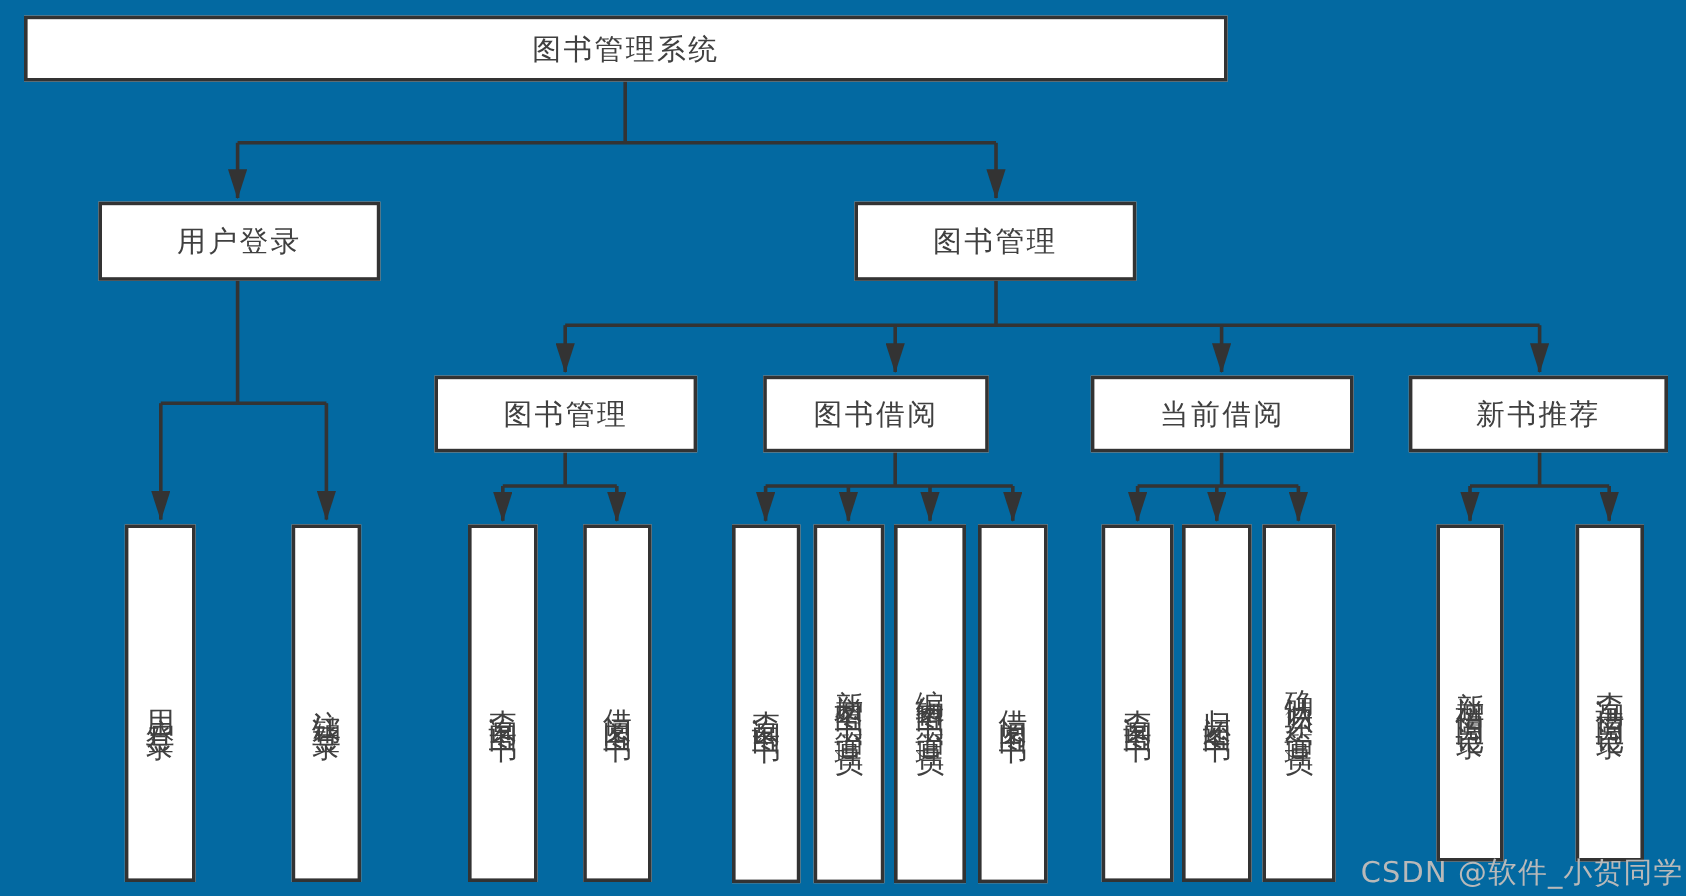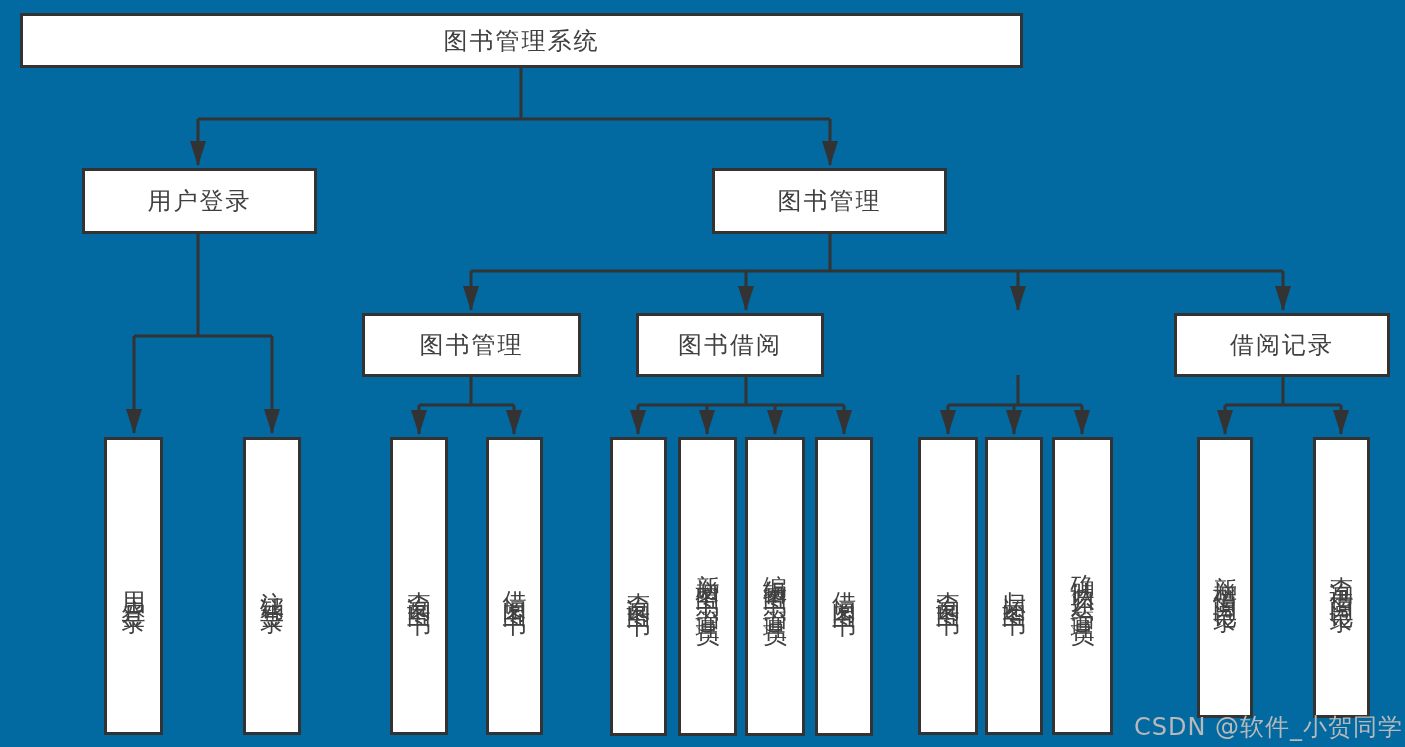--- a/index.html
+++ b/index.html
@@ -74,21 +74,22 @@
     <line class="ln" x1="1341" y1="405" x2="1341" y2="434" marker-end="url(#arrowhead)"></line>
   </svg>
 
   <div class="box hbox" style="left:20px;top:13px;width:1003px;height:55px">图书管理系统</div>
 
   <div class="box hbox" style="left:82px;top:168px;width:235px;height:66px">用户登录</div>
   <div class="box hbox" style="left:712px;top:168px;width:235px;height:66px">图书管理</div>
 
   <div class="box hbox" style="left:362px;top:313px;width:219px;height:64px">图书管理</div>
   <div class="box hbox" style="left:636px;top:313px;width:188px;height:64px">图书借阅</div>
-  <div class="box hbox" style="left:1174px;top:313px;width:216px;height:64px">借阅记录</div>
+  <div class="box hbox" style="left:909px;top:313px;width:219px;height:64px">当前借阅</div>
+  <div class="box hbox" style="left:1174px;top:313px;width:216px;height:64px">新书推荐</div>
 
   <div class="box vbox" style="left:104px;top:437px;width:59px;height:298px">用户登录</div>
   <div class="box vbox" style="left:243px;top:437px;width:58px;height:298px">注销登录</div>
 
   <div class="box vbox" style="left:390px;top:437px;width:58px;height:298px">查询图书</div>
   <div class="box vbox" style="left:486px;top:437px;width:57px;height:298px">借阅图书</div>
 
   <div class="box vbox" style="left:610px;top:437px;width:57px;height:299px">查询图书</div>
   <div class="box vbox" style="left:678px;top:437px;width:59px;height:299px">新增图书（管理员）</div>
   <div class="box vbox" style="left:745px;top:437px;width:60px;height:299px">编辑图书（管理员）</div>

